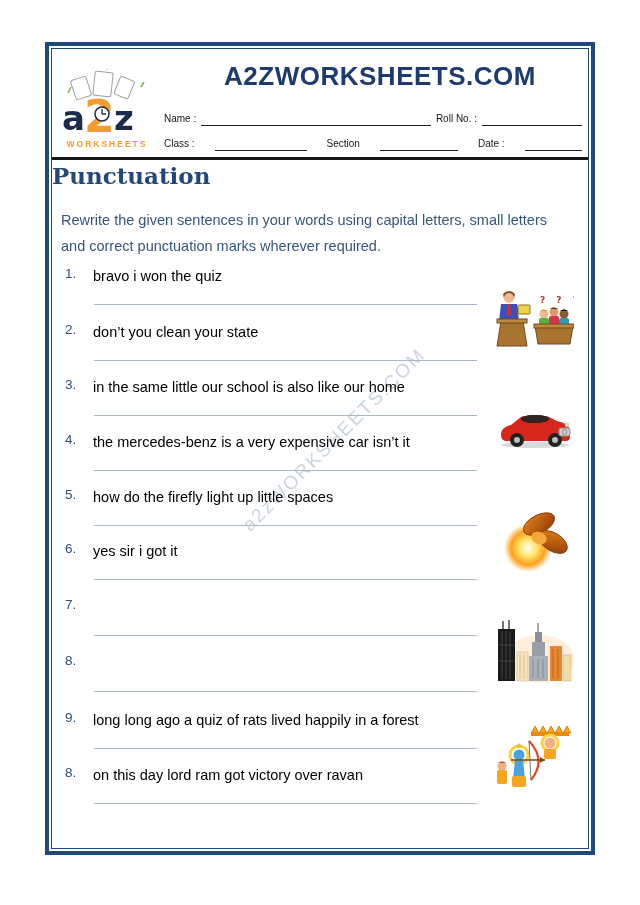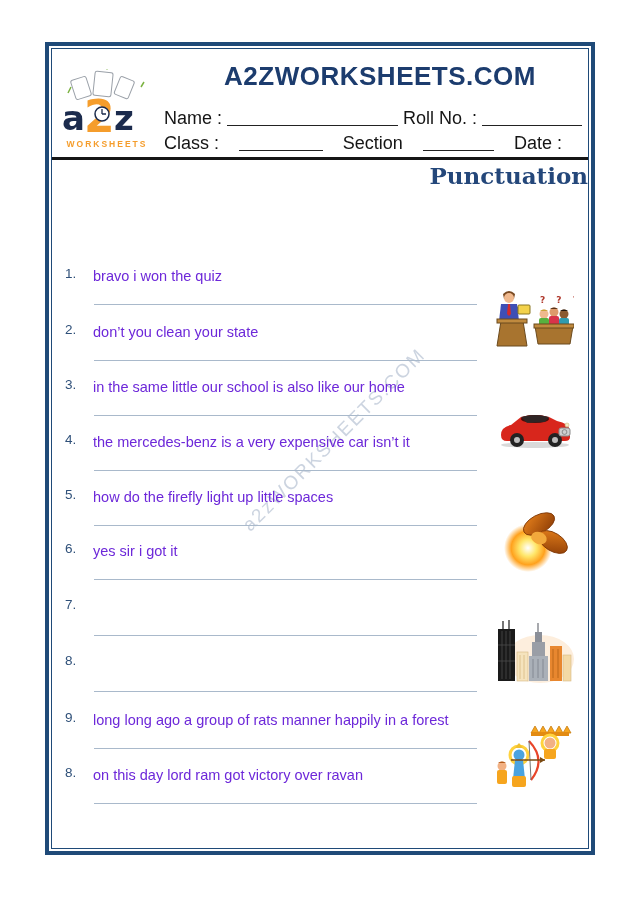--- a/index.html
+++ b/index.html
@@ -17,43 +17,43 @@
     border:1px solid #1f4a78;box-sizing:border-box;overflow:hidden;
   }
   
   .logo{position:absolute;left:7px;top:20px;width:96px;height:84px;}
   .site-title{
     position:absolute;left:130px;top:12px;width:396px;text-align:center;
     font-size:26px;font-weight:bold;color:#1c3c6e;letter-spacing:0.5px;
   }
   .field-row{
     position:absolute;left:112px;width:418px;display:flex;align-items:flex-end;
-    font-size:18px;color:#151515;gap:5px;
+    font-size:10px;color:#151515;gap:5px;
   }
   .row-name{top:62px;}
   .row-class{top:87px;gap:20px;}
   .f-label{white-space:nowrap;line-height:15px;}
   .f-line{border-bottom:1.2px solid #222;height:14px;box-sizing:border-box;}
   .grow{flex:1;}
   .w100{width:100px;}
   .w88{width:92px;}
   .w72{width:78px;}
   .divider{position:absolute;left:0;top:108px;width:100%;height:3px;background:#161616;}
   
   .ws-title{
-    position:absolute;left:0;top:113px;width:100%;text-align:right;
+    position:absolute;left:0;top:113px;width:100%;text-align:left;
     font-family:"DejaVu Serif", serif;font-weight:bold;font-size:23px;color:#24477a;
   }
   .instructions{
     position:absolute;left:9px;top:158px;width:515px;
     font-size:14.5px;line-height:26px;color:#35567e;
   }
   .q{position:absolute;left:0;width:100%;height:55px;}
   .q-num{position:absolute;left:13px;top:0;font-size:13.5px;color:#2f5079;}
-  .q-text{position:absolute;left:41px;top:2px;font-size:14.5px;color:#6d28d9;}
+  .q-text{position:absolute;left:41px;top:2px;font-size:14.5px;color:#000000;}
   .q-line{position:absolute;left:42px;top:38px;width:383px;border-bottom:1.4px solid #a9b9cb;}
   .watermark{
     position:absolute;left:160px;top:386px;width:232px;text-align:center;
     transform:rotate(-45deg);font-size:19px;letter-spacing:2px;
     color:rgba(148,166,190,0.48);pointer-events:none;white-space:nowrap;
   }
   .clip{position:absolute;}
   .clip-quiz{left:437px;top:237px;}
   .clip-car{left:445px;top:356px;}
   .clip-firefly{left:449px;top:455px;}
@@ -98,20 +98,24 @@
       <span class="f-label">Section</span>
       <span class="f-line w72"></span>
       <span class="f-label">Date :</span>
       <span class="f-line grow"></span>
     </div>
 
     <div class="divider"></div>
 
     <div class="ws-title">Punctuation</div>
 
+    <div class="instructions">
+      <div>Rewrite the given sentences in your words using capital letters, small letters</div>
+      <div>and correct punctuation marks wherever required.</div>
+    </div>
 
     <div class="watermark">a2zWORKSHEETS.COM</div>
 
     <div class="q" style="top:217px">
       <span class="q-num">1.</span>
       <span class="q-text">bravo i won the quiz</span>
       <div class="q-line"></div>
     </div>
     <div class="q" style="top:273px">
       <span class="q-num">2.</span>
@@ -141,21 +145,21 @@
     <div class="q" style="top:548px">
       <span class="q-num">7.</span>
       <div class="q-line"></div>
     </div>
     <div class="q" style="top:604px">
       <span class="q-num">8.</span>
       <div class="q-line"></div>
     </div>
     <div class="q" style="top:661px">
       <span class="q-num">9.</span>
-      <span class="q-text">long long ago a group of rats manner happily in a forest</span>
+      <span class="q-text">long long ago a quiz of rats lived happily in a forest</span>
       <div class="q-line"></div>
     </div>
     <div class="q" style="top:716px">
       <span class="q-num">8.</span>
       <span class="q-text">on this day lord ram got victory over ravan</span>
       <div class="q-line"></div>
     </div>
 
     <svg class="clip clip-quiz" width="85" height="62" viewBox="0 0 85 62">
       <g>

